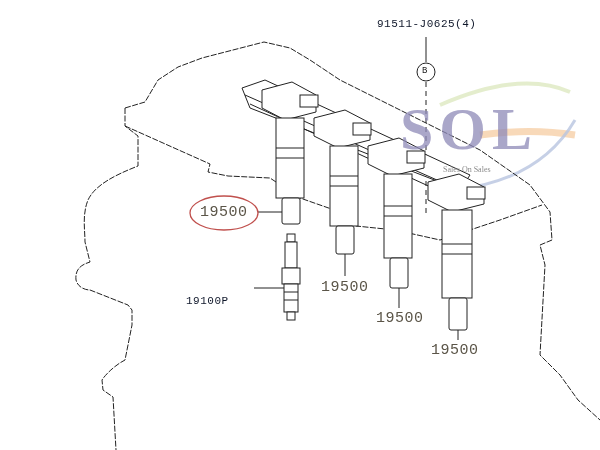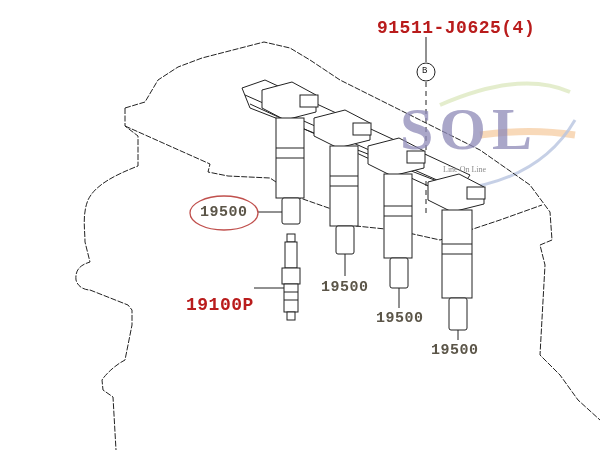--- a/index.html
+++ b/index.html
@@ -1,20 +1,20 @@
 <!DOCTYPE html>
 <html><head>
   <meta charset="utf-8">
   <style>
     html, body { margin:0; padding:0; background:#ffffff; }
     body { width:600px; height:450px; position:relative; overflow:hidden; font-family:"DejaVu Sans Mono", monospace; }
     #diagram { position:absolute; left:0; top:0; width:600px; height:450px; }
     .lbl { position:absolute; font-family:"Liberation Mono", "DejaVu Sans Mono", monospace; white-space:nowrap; }
-    .lbl-bold { font-weight:bold; color:#b91c1c; font-size:18px; letter-spacing:0.5px; }
-    .lbl-part { color:#5b5548; font-size:15px; font-weight:bold; letter-spacing:0.5px; }
+    .lbl-bold { font-weight:normal; color:#0f172a; font-size:11px; letter-spacing:0.5px; }
+    .lbl-part { color:#5b5548; font-size:15px; font-weight:normal; letter-spacing:0.5px; }
     .wm-text { position:absolute; font-family:"Liberation Serif", serif; color:#9a98b0; }
     .wm-big { font-size:60px; letter-spacing:6px; color:#8e8ab8; opacity:0.75; }
     .wm-small { font-size:8px; color:#8b8b8b; }
   </style>
 </head>
 <body>
 
 <svg id="diagram" viewBox="0 0 600 450" xmlns="http://www.w3.org/2000/svg">
 
   <g>
@@ -90,21 +90,21 @@
     <line x1="254" y1="288" x2="284" y2="288"></line>
     <line x1="345" y1="254" x2="345" y2="276"></line>
     <line x1="399" y1="288" x2="399" y2="308"></line>
     <line x1="458" y1="330" x2="458" y2="340"></line>
   </g>
 
   <ellipse cx="224" cy="213" rx="34" ry="17" fill="none" stroke="#c0504d" stroke-width="1.3"></ellipse>
 </svg>
 
 <div class="wm-text wm-big" style="left:400px; top:95px;font-weight:bold;">SOL</div>
-<div class="wm-text wm-small" style="left:443px; top:165px;">Line On Line</div>
+<div class="wm-text wm-small" style="left:443px; top:165px;">Sales On Sales</div>
 
 <div class="lbl lbl-bold" style="left:377px; top:18px;">91511-J0625(4)</div>
 <div class="lbl" style="left:422px; top:66px; font-size:9px; color:#222;">B</div>
 <div class="lbl lbl-part" style="left:200px; top:204px;">19500</div>
 <div class="lbl lbl-bold" style="left:186px; top:280px;margin-top:15px;">19100P</div>
 <div class="lbl lbl-part" style="left:321px; top:279px;">19500</div>
 <div class="lbl lbl-part" style="left:376px; top:310px;">19500</div>
 <div class="lbl lbl-part" style="left:431px; top:342px;">19500</div>
 
 </body></html>

